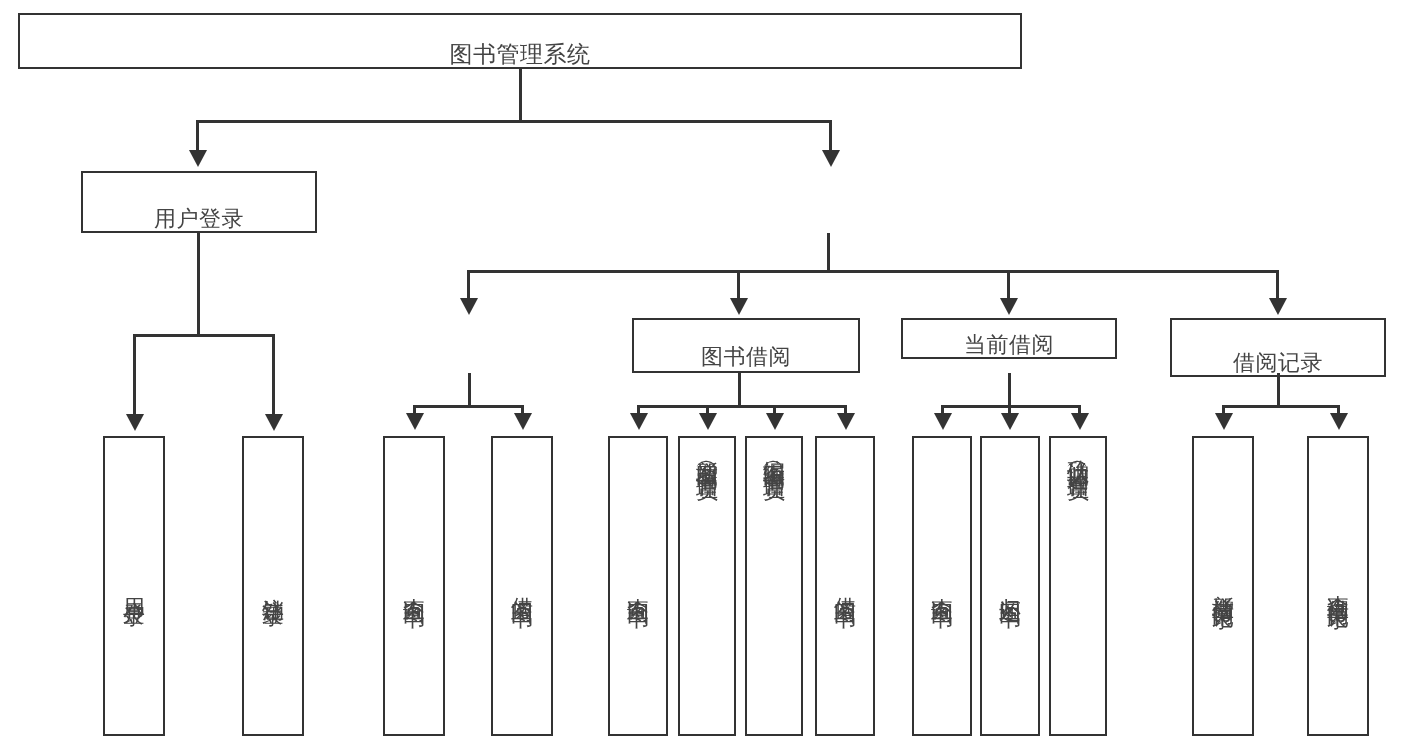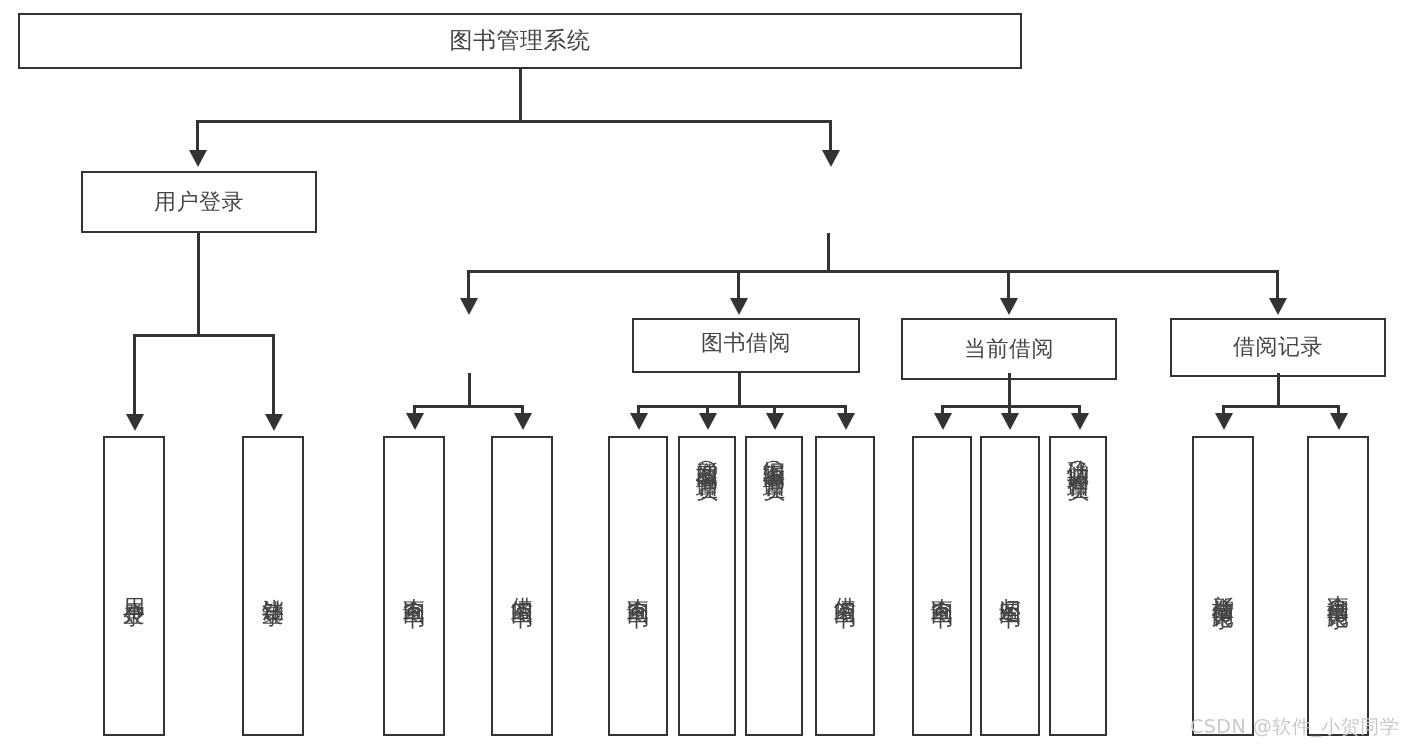--- a/index.html
+++ b/index.html
@@ -16,21 +16,21 @@
     height: 747px;
     background: #ffffff;
     overflow: hidden;
   }
   .node {
     position: absolute;
     box-sizing: border-box;
     border: 2px solid #333333;
     background: #ffffff;
     display: flex;
-    align-items: center;
+    align-items: flex-end;
     justify-content: center;
     color: #444444;
     letter-spacing: 0.5px;
   }
   .node.h {
     font-size: 22px;
     line-height: 1.1;
   }
   .node.root {
     font-size: 23px;
@@ -110,21 +110,21 @@
   <div class="edge vline" style="left:737px; top:270px; width:3px; height:30px;"></div>
   <div class="arrow" style="left:730px; top:298px;"></div>
   <div class="edge vline" style="left:1007px; top:270px; width:3px; height:30px;"></div>
   <div class="arrow" style="left:1000px; top:298px;"></div>
   <div class="edge vline" style="left:1276px; top:270px; width:3px; height:30px;"></div>
   <div class="arrow" style="left:1269px; top:298px;"></div>
 
   <div class="node h" style="left:632px; top:318px; width:228px; height:55px;font-family:Liberation Mono, monospace;">
     <span>图书借阅</span>
   </div>
-  <div class="node h" style="left:901px; top:318px; width:216px; height:62px;">
+  <div class="node h" style="left:901px; top:318px; width:216px; height:41px;">
     <span>当前借阅</span>
   </div>
   <div class="node h" style="left:1170px; top:318px; width:216px; height:59px;">
     <span>借阅记录</span>
   </div>
 
   <div class="edge vline" style="left:468px; top:373px; width:3px; height:34px;"></div>
   <div class="edge hline" style="left:413px; top:405px; width:111px; height:3px;"></div>
   <div class="edge vline" style="left:413px; top:405px; width:3px; height:10px;"></div>
   <div class="arrow" style="left:406px; top:413px;"></div>
@@ -195,15 +195,14 @@
     <span>确认归还（管理员）</span>
   </div>
 
   <div class="node v" style="left:1192px; top:436px; width:62px; height:300px;">
     <span>新增借阅记录</span>
   </div>
   <div class="node v" style="left:1307px; top:436px; width:62px; height:300px;">
     <span>查询借阅记录</span>
   </div>
 
-  <div class="watermark" style="left:1190px; top:714px;">CSDN @软件_小贺同学</div>
 
 </div>
 
 </body></html>

